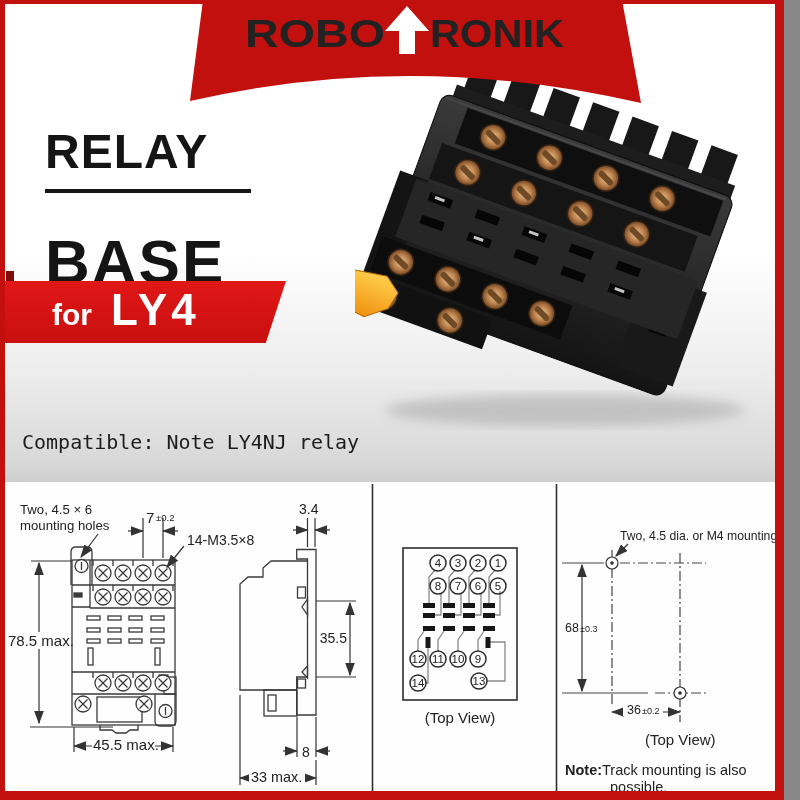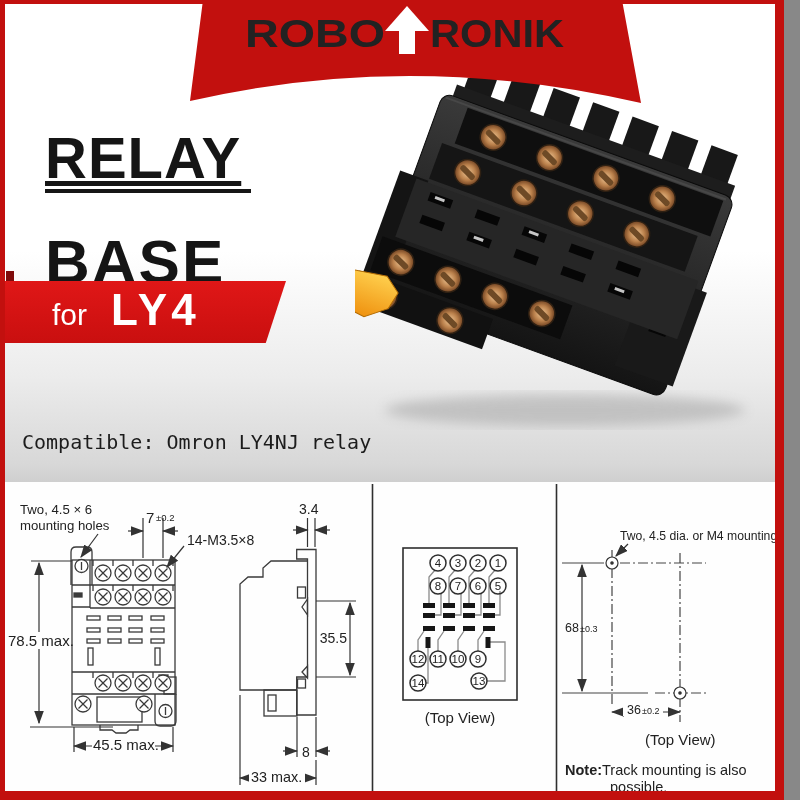--- a/index.html
+++ b/index.html
@@ -7,29 +7,29 @@
          font-family:"Liberation Sans",sans-serif;}
   
   #frame{position:absolute;inset:0;border-style:solid;border-color:#c2100e;
          border-width:4px 9px 9px 5px;pointer-events:none;z-index:50;}
   
   #hero{position:absolute;left:0;top:0;width:800px;height:482px;
         background:linear-gradient(180deg,#ffffff 0%,#ffffff 52%,#ececec 78%,#d8d8d8 96%,#cfcfcf 100%);
         border-bottom:1px solid #b0b0b0;}
   #banner-svg{position:absolute;left:180px;top:0;z-index:6;}
   .hero-title{position:absolute;left:45px;color:#151515;font-weight:bold;letter-spacing:1px;z-index:5;}
-  #title1{top:124px;font-size:58px;text-decoration:underline;}
+  #title1{top:124px;font-size:48px;}
   #title2{top:194px;font-size:62px;letter-spacing:2px;margin-top:32px;}
   #title-underline{position:absolute;left:45px;top:189px;width:206px;height:4px;background:#161616;z-index:5;}
   #badge{position:absolute;left:5px;top:281px;width:281px;height:62px;z-index:5;
          background:linear-gradient(180deg,#e01717,#c90f0f);
          clip-path:polygon(0 0,100% 0,92.8% 100%,0 100%);}
   #badge-fold{position:absolute;left:6px;top:271px;width:8px;height:11px;background:#7f0b0b;z-index:4;}
   #badge-prefix{position:absolute;left:47px;top:10px;font-size:30px;line-height:48px;
-                font-weight:normal;color:#fff;}
+                font-weight:bold;color:#fff;}
   #badge-model{position:absolute;left:106px;top:-2px;font-size:44px;line-height:62px;
                font-weight:bold;color:#fff;letter-spacing:4px;}
   #compat{position:absolute;left:22px;top:430px;font-family:"DejaVu Sans Mono",monospace;
           font-size:20px;color:#1c1c1c;z-index:5;}
   #photo-svg{position:absolute;left:355px;top:78px;z-index:3;}
   #diagrams-svg{position:absolute;left:0;top:482px;z-index:2;background:#fefefe;}
   svg text{font-family:"Liberation Sans",sans-serif;fill:#222;}
 </style>
 </head>
 <body>
@@ -51,21 +51,21 @@
     <div id="title1" class="hero-title">RELAY</div>
     <div id="title-underline"></div>
     <div id="title2" class="hero-title">BASE</div>
 
     <div id="badge-fold"></div>
     <div id="badge">
       <span id="badge-prefix">for</span>
       <span id="badge-model">LY4</span>
     </div>
 
-    <div id="compat">Compatible: Omron LY4NJ relay</div>
+    <div id="compat">Compatible: Note LY4NJ relay</div>
 
     <svg id="photo-svg" width="440" height="360" viewBox="0 0 440 360">
       <defs>
         <linearGradient id="bodyG" x1="0" y1="0" x2="0" y2="1">
           <stop offset="0" stop-color="#3a3a3a"></stop>
             <stop offset="1" stop-color="#141414"></stop>
         </linearGradient>
         <radialGradient id="screwG">
           <stop offset="0" stop-color="#f0c795"></stop>
             <stop offset="0.6" stop-color="#b97f4a"></stop>

